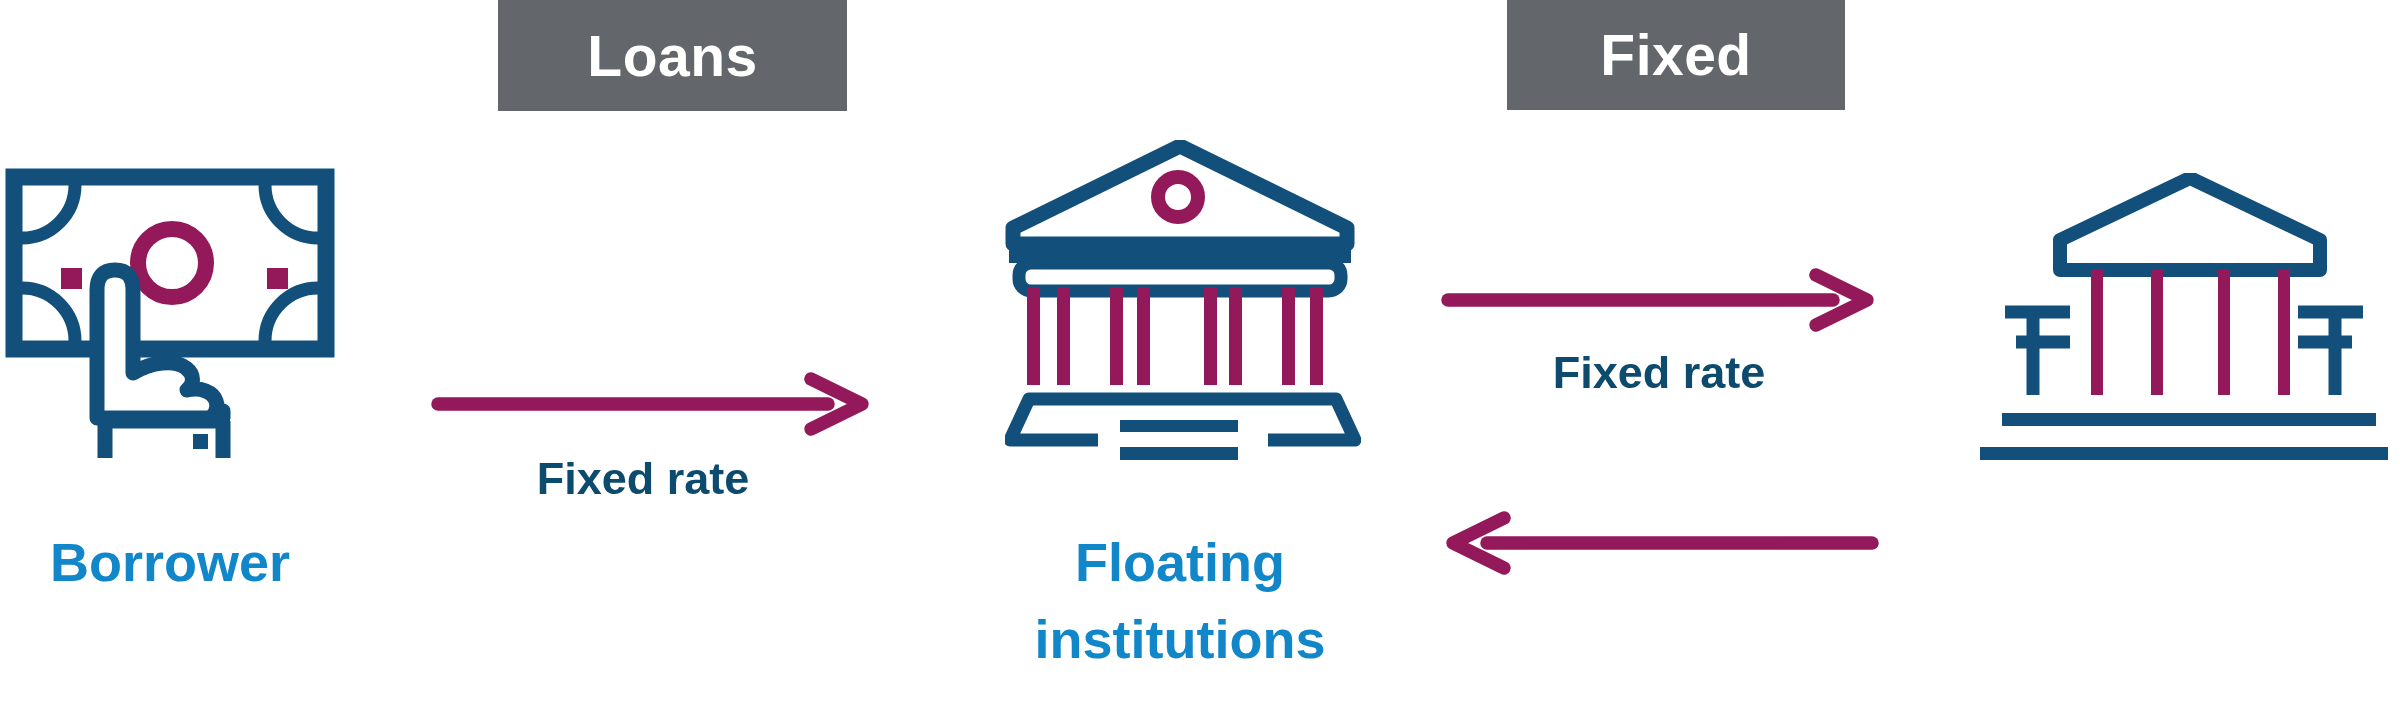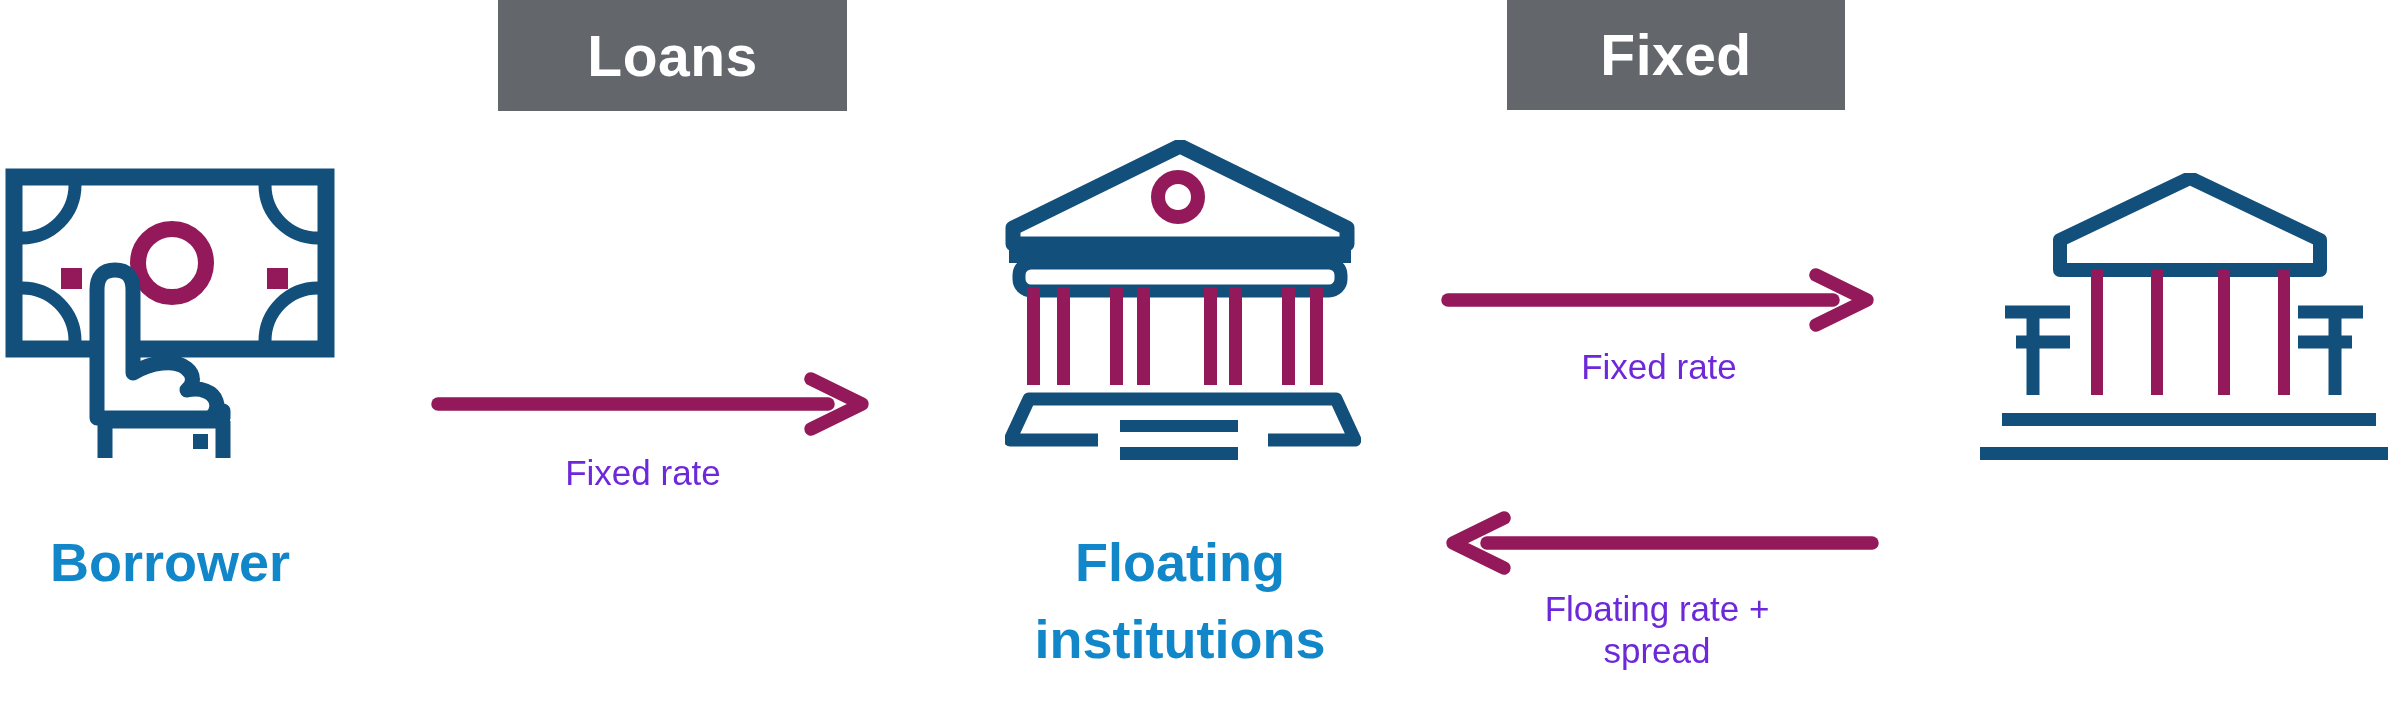--- a/index.html
+++ b/index.html
@@ -22,21 +22,21 @@
   .node-label{
     position:absolute;top:516px;
     color:#1187CA;font-size:54px;font-weight:700;
     text-align:center;line-height:1.42;margin-top:8px;
   }
   .lbl-borrower{left:0px;width:340px;}
   .lbl-fi{left:995px;width:370px;}
   .lbl-dealer{left:1990px;width:400px;}
   .flow-label{
     position:absolute;
-    color:#6d28d9;font-size:35px;font-weight:400;
+    color:#0c4a6e;font-size:45px;font-weight:700;
     text-align:center;line-height:1.2;
   }
   .flow1{left:443px;top:452px;width:400px;}
   .flow2{left:1459px;top:346px;width:400px;}
   .flow3{left:1487px;top:588px;width:340px;}
   .icon{position:absolute;}
   .icon-borrower{left:5px;top:168px;}
   .icon-fi{left:1005px;top:140px;}
   .icon-dealer{left:1978px;top:173px;}
   .arrow{position:absolute;}
@@ -110,21 +110,20 @@
   <svg class="arrow arrow2" width="440" height="72" viewBox="0 0 440 72">
     <line x1="8" y1="36" x2="393" y2="36" stroke="#93195B" stroke-width="13.5" stroke-linecap="round"></line>
     <path d="M 376 11 L 427 36 L 376 61" fill="none" stroke="#93195B" stroke-width="13.5" stroke-linecap="round" stroke-linejoin="round"></path>
   </svg>
   <div class="flow-label flow2">Fixed rate</div>
 
   <svg class="arrow arrow3" width="440" height="72" viewBox="0 0 440 72">
     <line x1="8" y1="36" x2="393" y2="36" stroke="#93195B" stroke-width="13.5" stroke-linecap="round"></line>
     <path d="M 376 11 L 427 36 L 376 61" fill="none" stroke="#93195B" stroke-width="13.5" stroke-linecap="round" stroke-linejoin="round"></path>
   </svg>
-  <div class="flow-label flow3">Floating rate + spread</div>
 
   <svg class="icon icon-dealer" width="412" height="292" viewBox="0 0 412 292">
 
     <path d="M 212 5 L 342 67 L 342 97 L 82 97 L 82 67 Z" fill="#ffffff" stroke="#134F7B" stroke-width="14" stroke-linejoin="round"></path>
 
     <rect x="113" y="97" width="12" height="125" fill="#93195B"></rect>
     <rect x="173" y="97" width="12" height="125" fill="#93195B"></rect>
     <rect x="240" y="97" width="12" height="125" fill="#93195B"></rect>
     <rect x="300" y="97" width="12" height="125" fill="#93195B"></rect>
 

